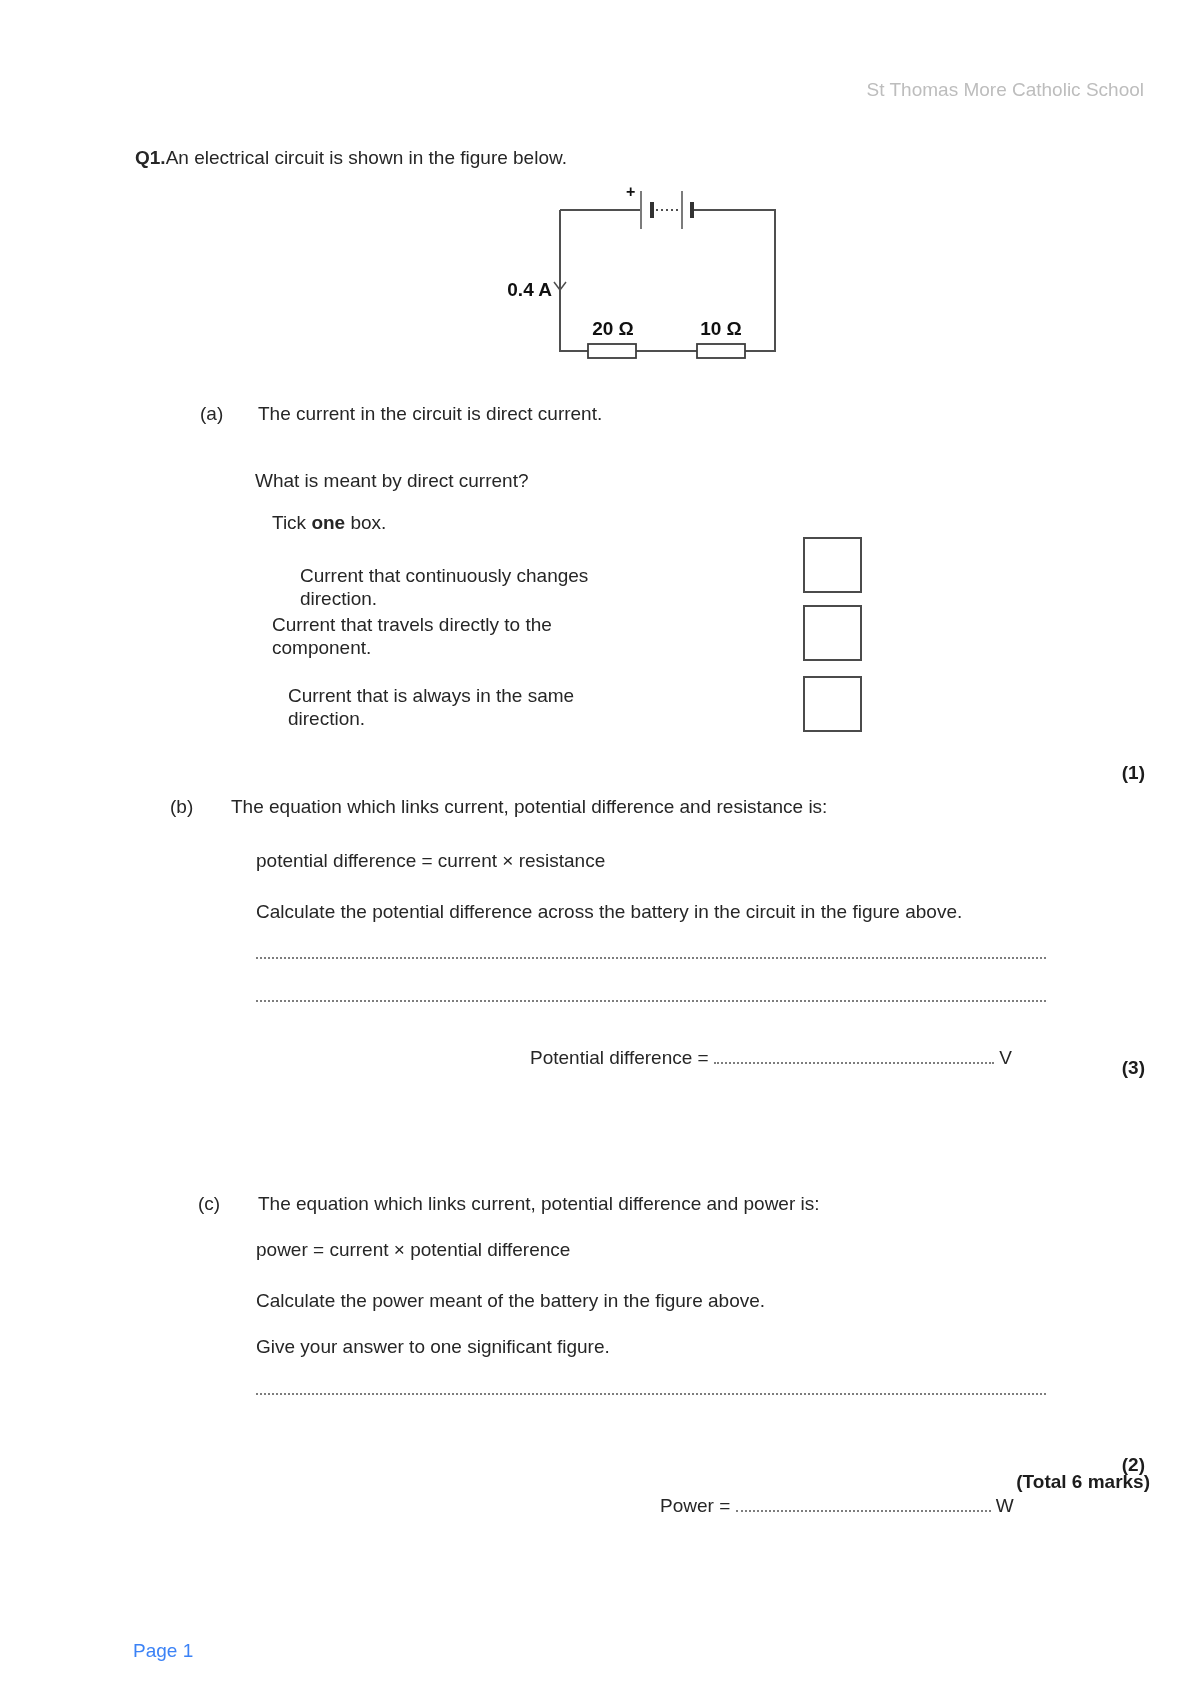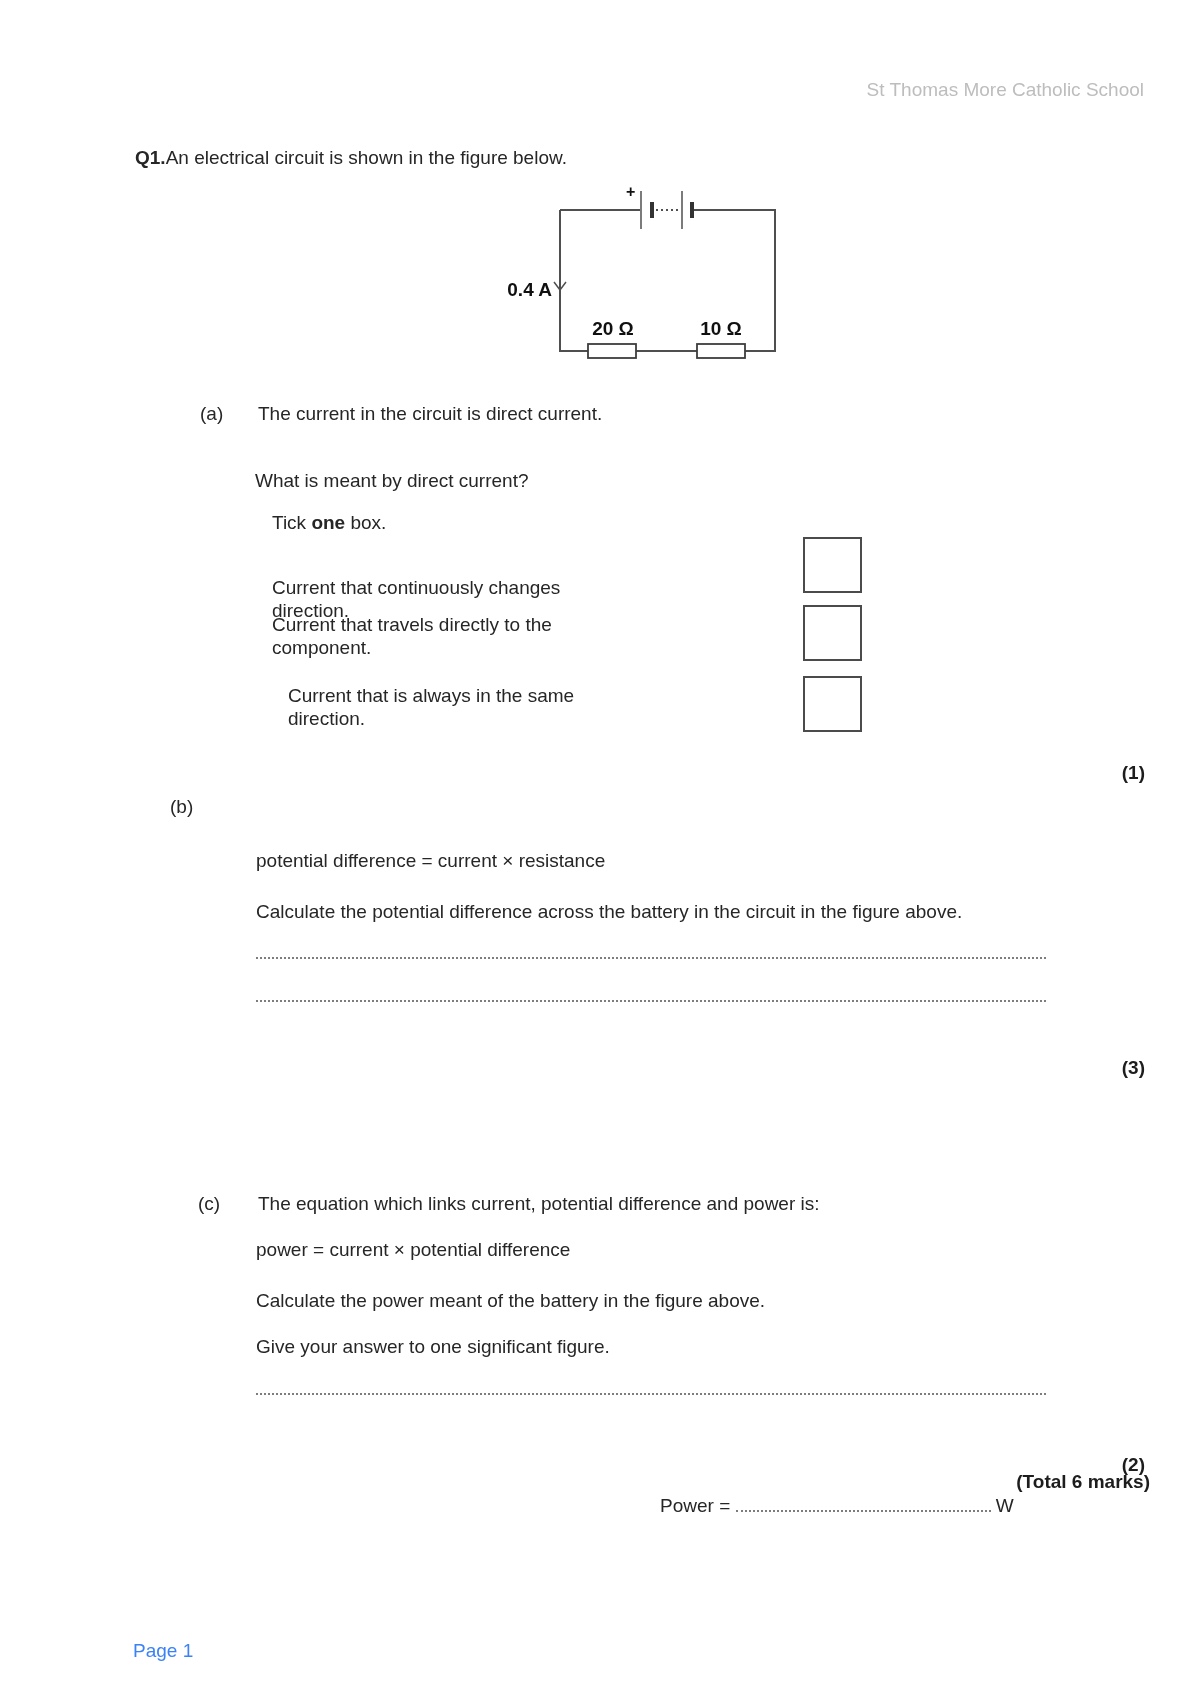--- a/index.html
+++ b/index.html
@@ -56,47 +56,53 @@
   </svg>
 
   <div class="txt" style="left:200px;top:390px;">(a)</div>
   <div class="txt" style="left:258px;top:390px;">The current in the circuit is direct current.</div>
   <div class="txt" style="left:255px;top:457px;">What is meant by direct current?</div>
 
   <div class="txt" style="left:272px;top:499px;">
     <span>Tick </span><span class="b">one</span><span> box.</span>
   </div>
 
-  <div class="optblock" style="top:576px;">
+  <div class="optblock" style="top:564px;margin-left:28px;">
     <div>Current that continuously changes</div>
     <div>direction.</div>
   </div>
   <div class="tickbox" style="top:537px;"></div>
 
   <div class="optblock" style="top:613px;">
     <div>Current that travels directly to the</div>
     <div>component.</div>
   </div>
   <div class="tickbox" style="top:605px;"></div>
 
   <div class="optblock" style="top:684px;margin-left:16px;">
     <div>Current that is always in the same</div>
     <div>direction.</div>
   </div>
   <div class="tickbox" style="top:676px;"></div>
 
   <div class="marks" style="top:762px;">(1)</div>
 
   <div class="txt" style="left:170px;top:783px;">(b)</div>
+  <div class="txt" style="left:231px;top:783px;">The equation which links current, potential difference and resistance is:</div>
   <div class="txt" style="left:256px;top:837px;">potential difference = current × resistance</div>
   <div class="txt" style="left:256px;top:888px;">Calculate the potential difference across the battery in the circuit in the figure above.</div>
 
   <div class="dotline" style="top:957px;"></div>
   <div class="dotline" style="top:1000px;"></div>
 
+  <div class="txt" style="left:530px;top:1034px;">
+    <span>Potential difference =</span>
+    <span class="leader" style="width:280px;"></span>
+    <span>V</span>
+  </div>
   <div class="marks" style="top:1057px;">(3)</div>
 
   <div class="txt" style="left:198px;top:1180px;">(c)</div>
   <div class="txt" style="left:258px;top:1180px;">The equation which links current, potential difference and power is:</div>
   <div class="txt" style="left:256px;top:1226px;">power = current × potential difference</div>
   <div class="txt" style="left:256px;top:1277px;">Calculate the power meant of the battery in the figure above.</div>
   <div class="txt" style="left:256px;top:1323px;">Give your answer to one significant figure.</div>
 
   <div class="dotline" style="top:1393px;"></div>
 

